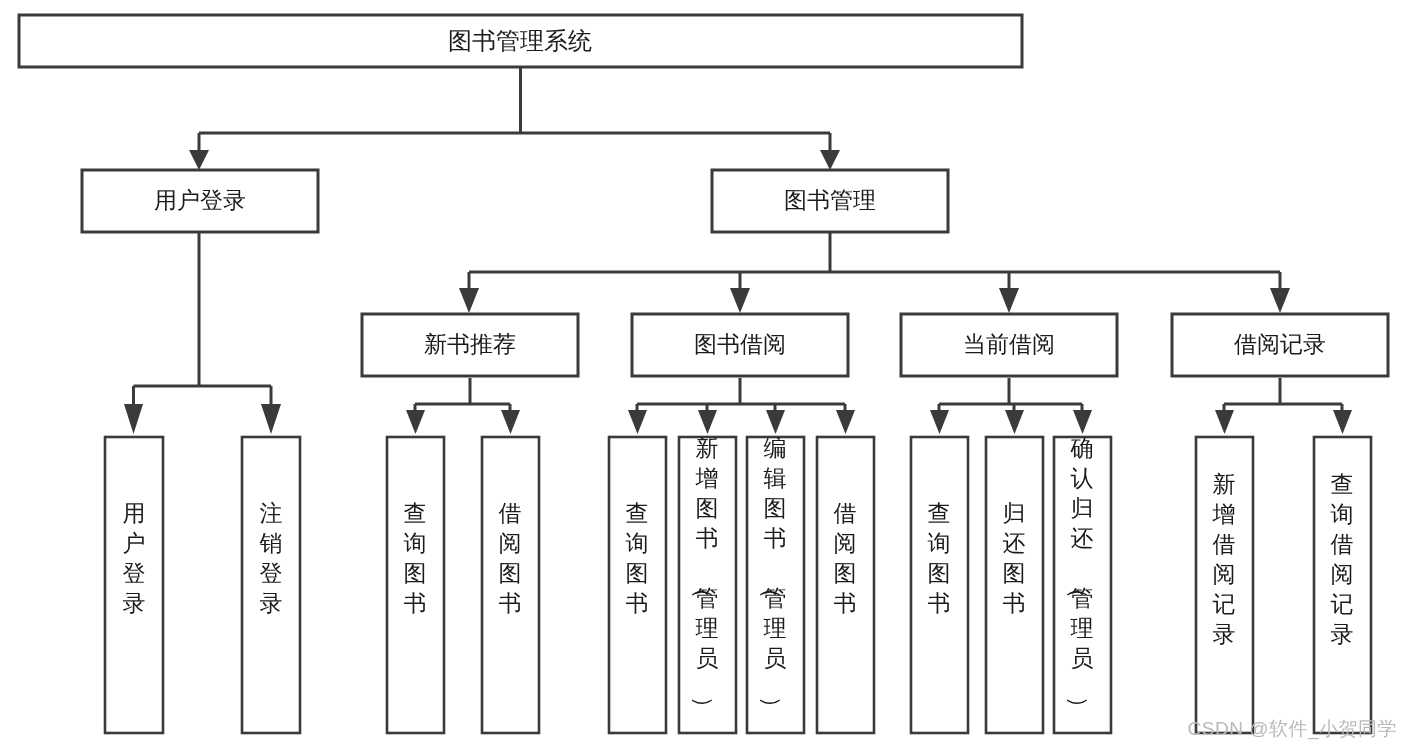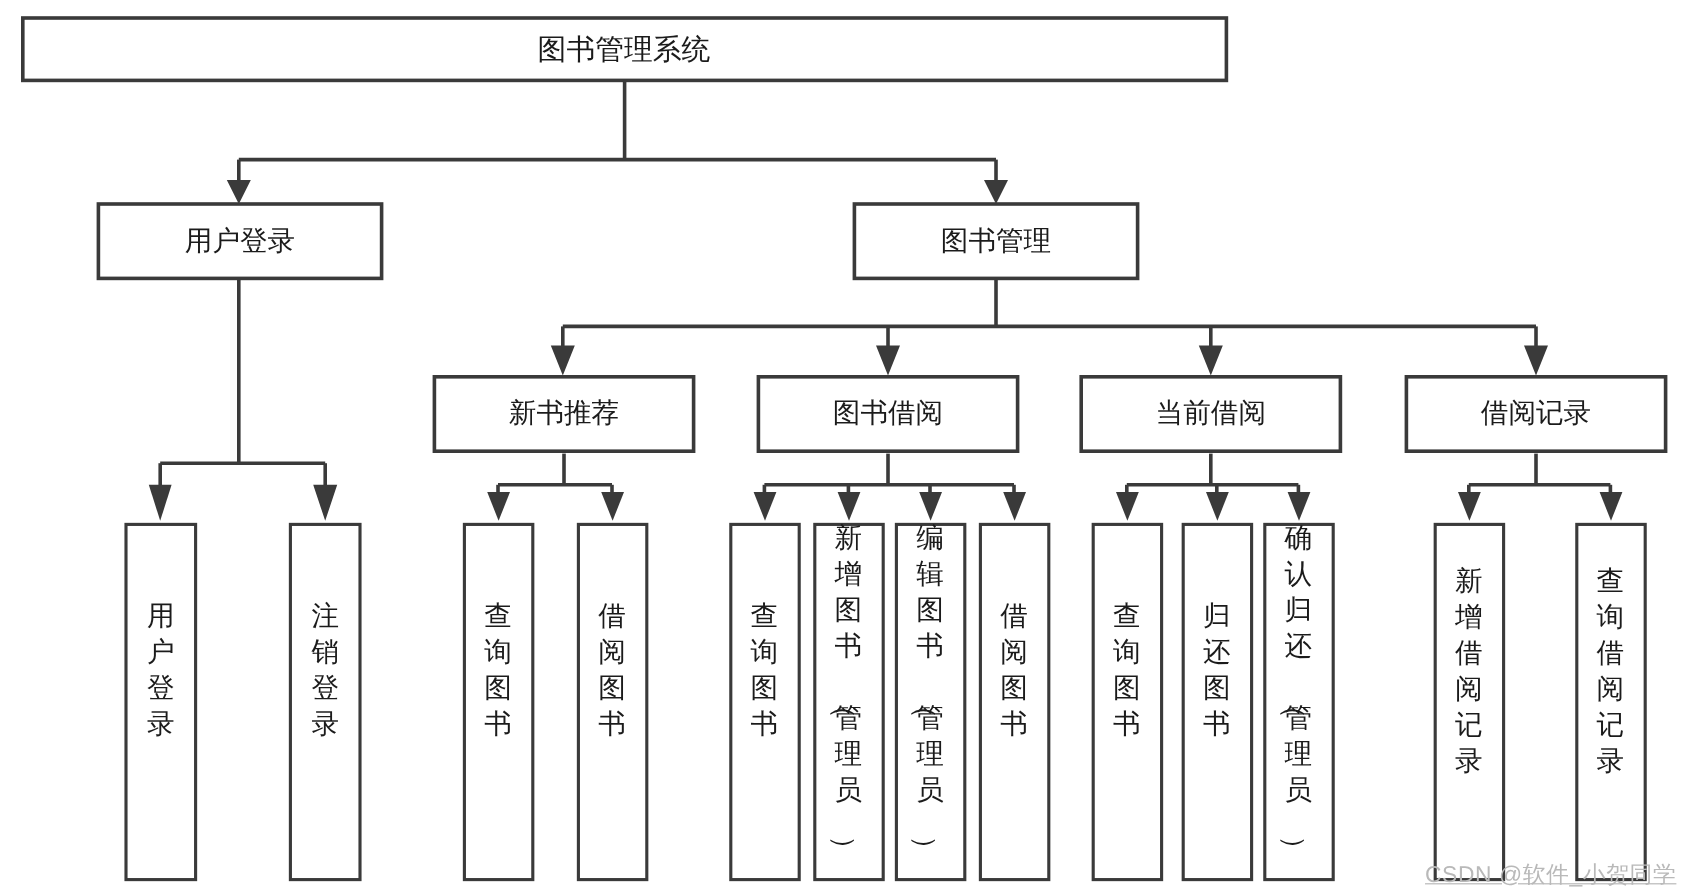--- a/index.html
+++ b/index.html
@@ -57,21 +57,20 @@
   .watermark {
     position: absolute;
     right: 8px;
     bottom: 5px;
     font-family: "Liberation Sans", "DejaVu Sans", sans-serif;
     font-size: 19px;
     color: #b9b9b9;
     letter-spacing: 0.5px;
     white-space: nowrap;
     pointer-events: none;
-    text-decoration: underline;
   }
 </style>
 </head>
 <body>
 
 <svg id="diagram" viewBox="0 0 1405 747" xmlns="http://www.w3.org/2000/svg">
 
   <defs>
     <g id="arrowhead-glyph"></g>
   </defs>

